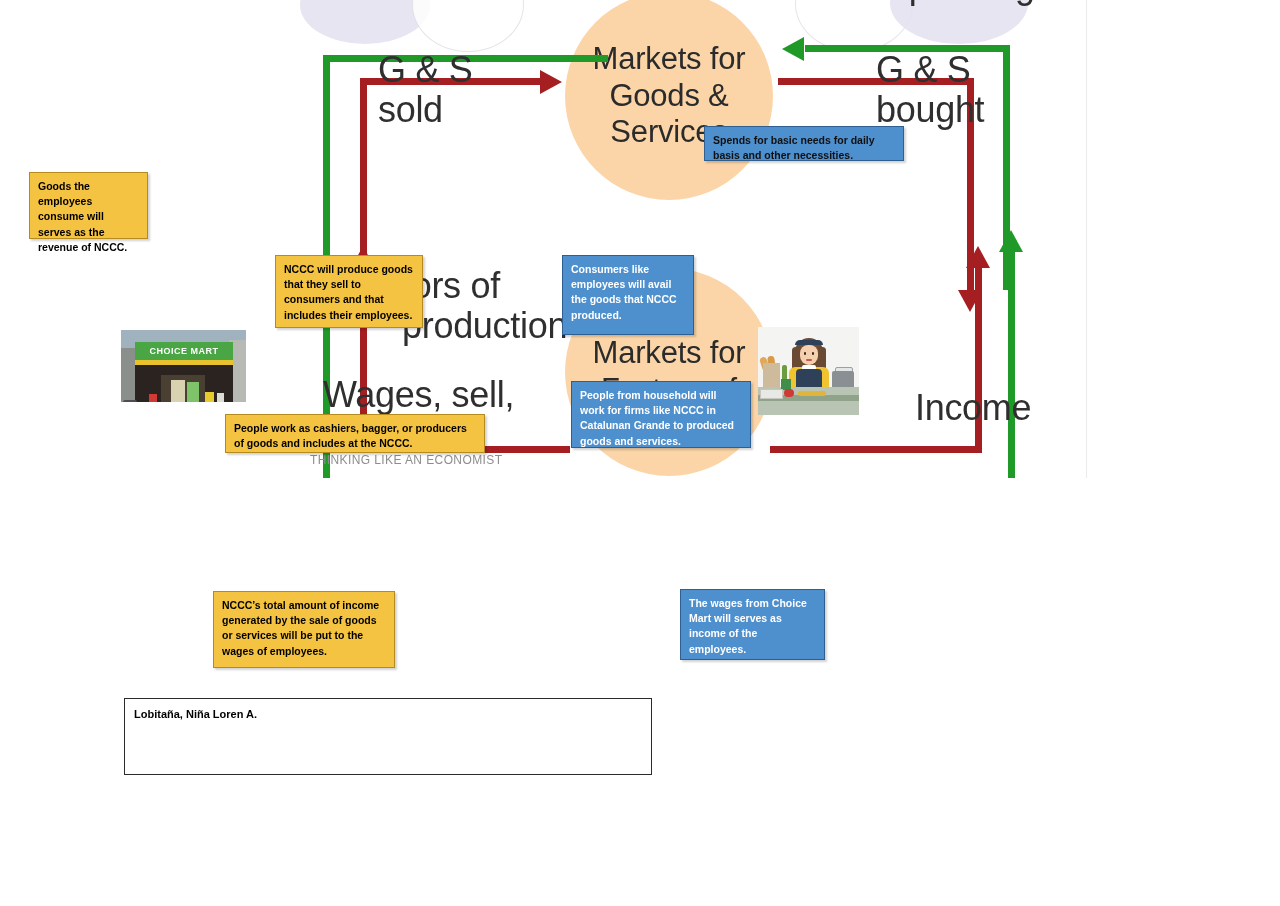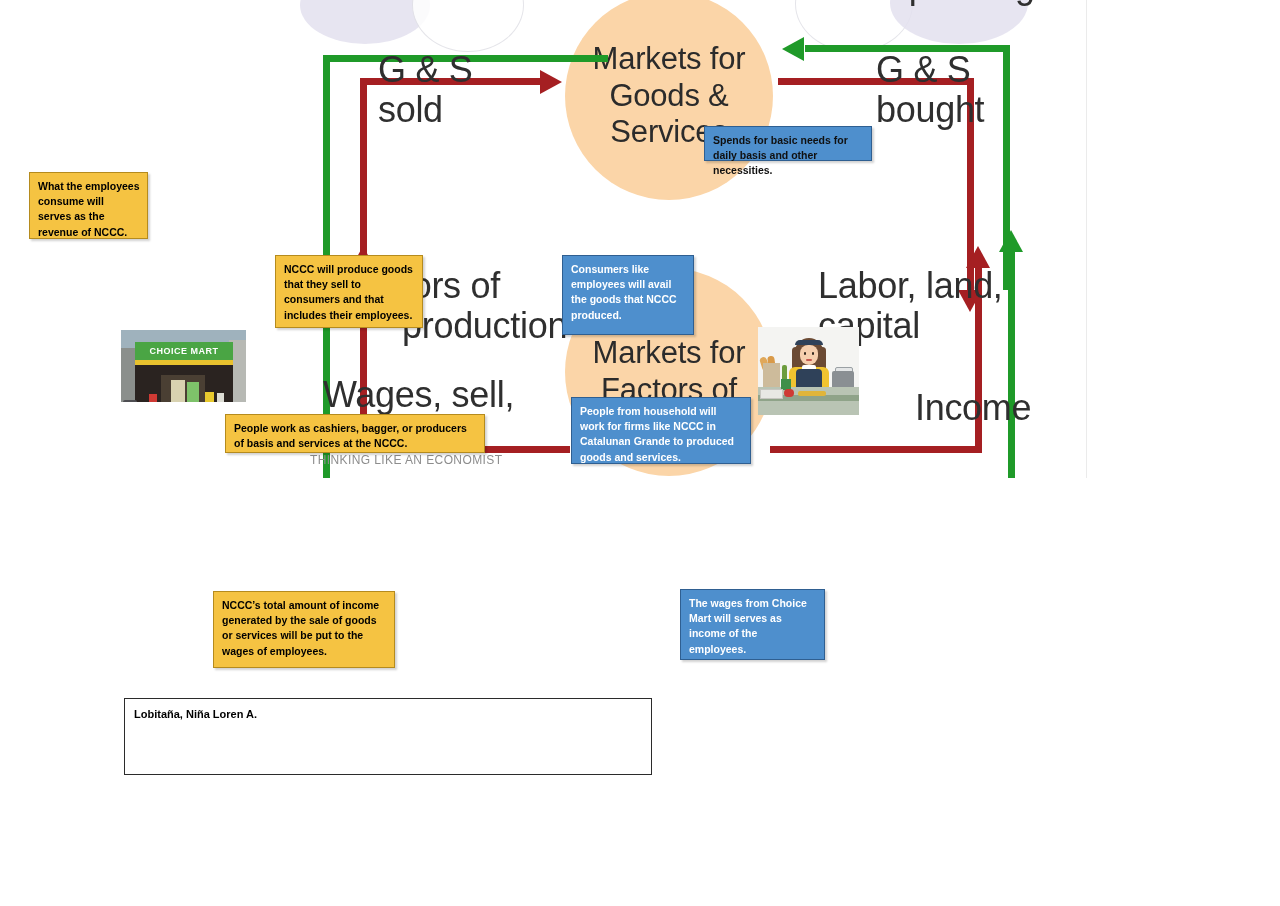--- a/index.html
+++ b/index.html
@@ -287,22 +287,20 @@
   <div class="arrowhead ah-up-green" style="left:759px; top:360px;"></div>
 
   <div class="diag-text" style="left:83px;  top:96px;  font-size:36px;">Revenue</div>
   <div class="diag-text" style="left:645px; top:96px;  font-size:36px;">Spending</div>
   <div class="diag-text" style="left:138px; top:180px; font-size:36px;">G &amp; S
 sold</div>
   <div class="diag-text" style="left:636px; top:180px; font-size:36px;">G &amp; S
 bought</div>
   <div class="diag-text" style="left:162px; top:396px; font-size:36px;">tors of
 production</div>
-  <div class="diag-text" style="left:578px; top:396px; font-size:36px;">Labor, land,
-capital</div>
   <div class="diag-text" style="left:83px;  top:505px; font-size:36px;">Wages, sell,</div>
   <div class="diag-text" style="left:675px; top:518px; font-size:36px;">Income</div>
 
   <div class="footer-text" style="left:70px;  top:583px;">THINKING LIKE AN ECONOMIST</div>
   <div class="footer-page" style="left:426px; top:555px;">50</div>
 </div>
 <div id="slide-edge-right"></div>
 
 <div id="storefront-photo">
   <div class="sf-sky"></div>
@@ -342,31 +340,31 @@
   <div class="cs-screen"></div>
   <div class="cs-register"></div>
   <div class="cs-counter"></div>
   <div class="cs-counter2"></div>
   <div class="cs-pack"></div>
   <div class="cs-eggs"></div>
   <div class="cs-apple"></div>
   <div class="cs-tray"></div>
 </div>
 
-<div class="callout yellow" style="left:29px; top:172px; width:119px; height:67px;">What the employees consume will serves as the revenue of NCCC.</div>
-
-<div class="callout blue-dark-text" style="left:704px; top:126px; width:168px; height:35px;">Spends for basic needs for daily basis and other necessities.</div>
+<div class="callout yellow" style="left:29px; top:172px; width:119px; height:67px;">Goods the employees consume will serves as the revenue of NCCC.</div>
+
+<div class="callout blue-dark-text" style="left:704px; top:126px; width:200px; height:35px;">Spends for basic needs for daily basis and other necessities.</div>
 
 <div class="callout yellow" style="left:275px; top:255px; width:148px; height:73px;">NCCC will produce goods that they sell to consumers and that includes their employees.</div>
 
 <div class="callout blue" style="left:562px; top:255px; width:132px; height:80px;">Consumers like employees will avail the goods that NCCC produced.</div>
 
-<div class="callout blue" style="left:571px; top:397px; width:180px; height:67px;">People from household will work for firms like NCCC in Catalunan Grande to produced goods and services.</div>
-
-<div class="callout yellow" style="left:225px; top:414px; width:260px; height:39px;">People work as cashiers, bagger, or producers of basis and services at the NCCC.</div>
+<div class="callout blue" style="left:571px; top:381px; width:180px; height:67px;">People from household will work for firms like NCCC in Catalunan Grande to produced goods and services.</div>
+
+<div class="callout yellow" style="left:225px; top:414px; width:260px; height:39px;">People work as cashiers, bagger, or producers of goods and includes at the NCCC.</div>
 
 <div class="callout yellow" style="left:213px; top:591px; width:182px; height:77px;">NCCC’s total amount of income generated by the sale of goods or services will be put to the wages of employees.</div>
 
 <div class="callout blue" style="left:680px; top:589px; width:145px; height:71px;">The wages from Choice Mart will serves as income of the employees.</div>
 
 <div id="identity-box">
   <div class="line">Lobitaña, Niña Loren A.</div>
 </div>
 
 </body></html>

